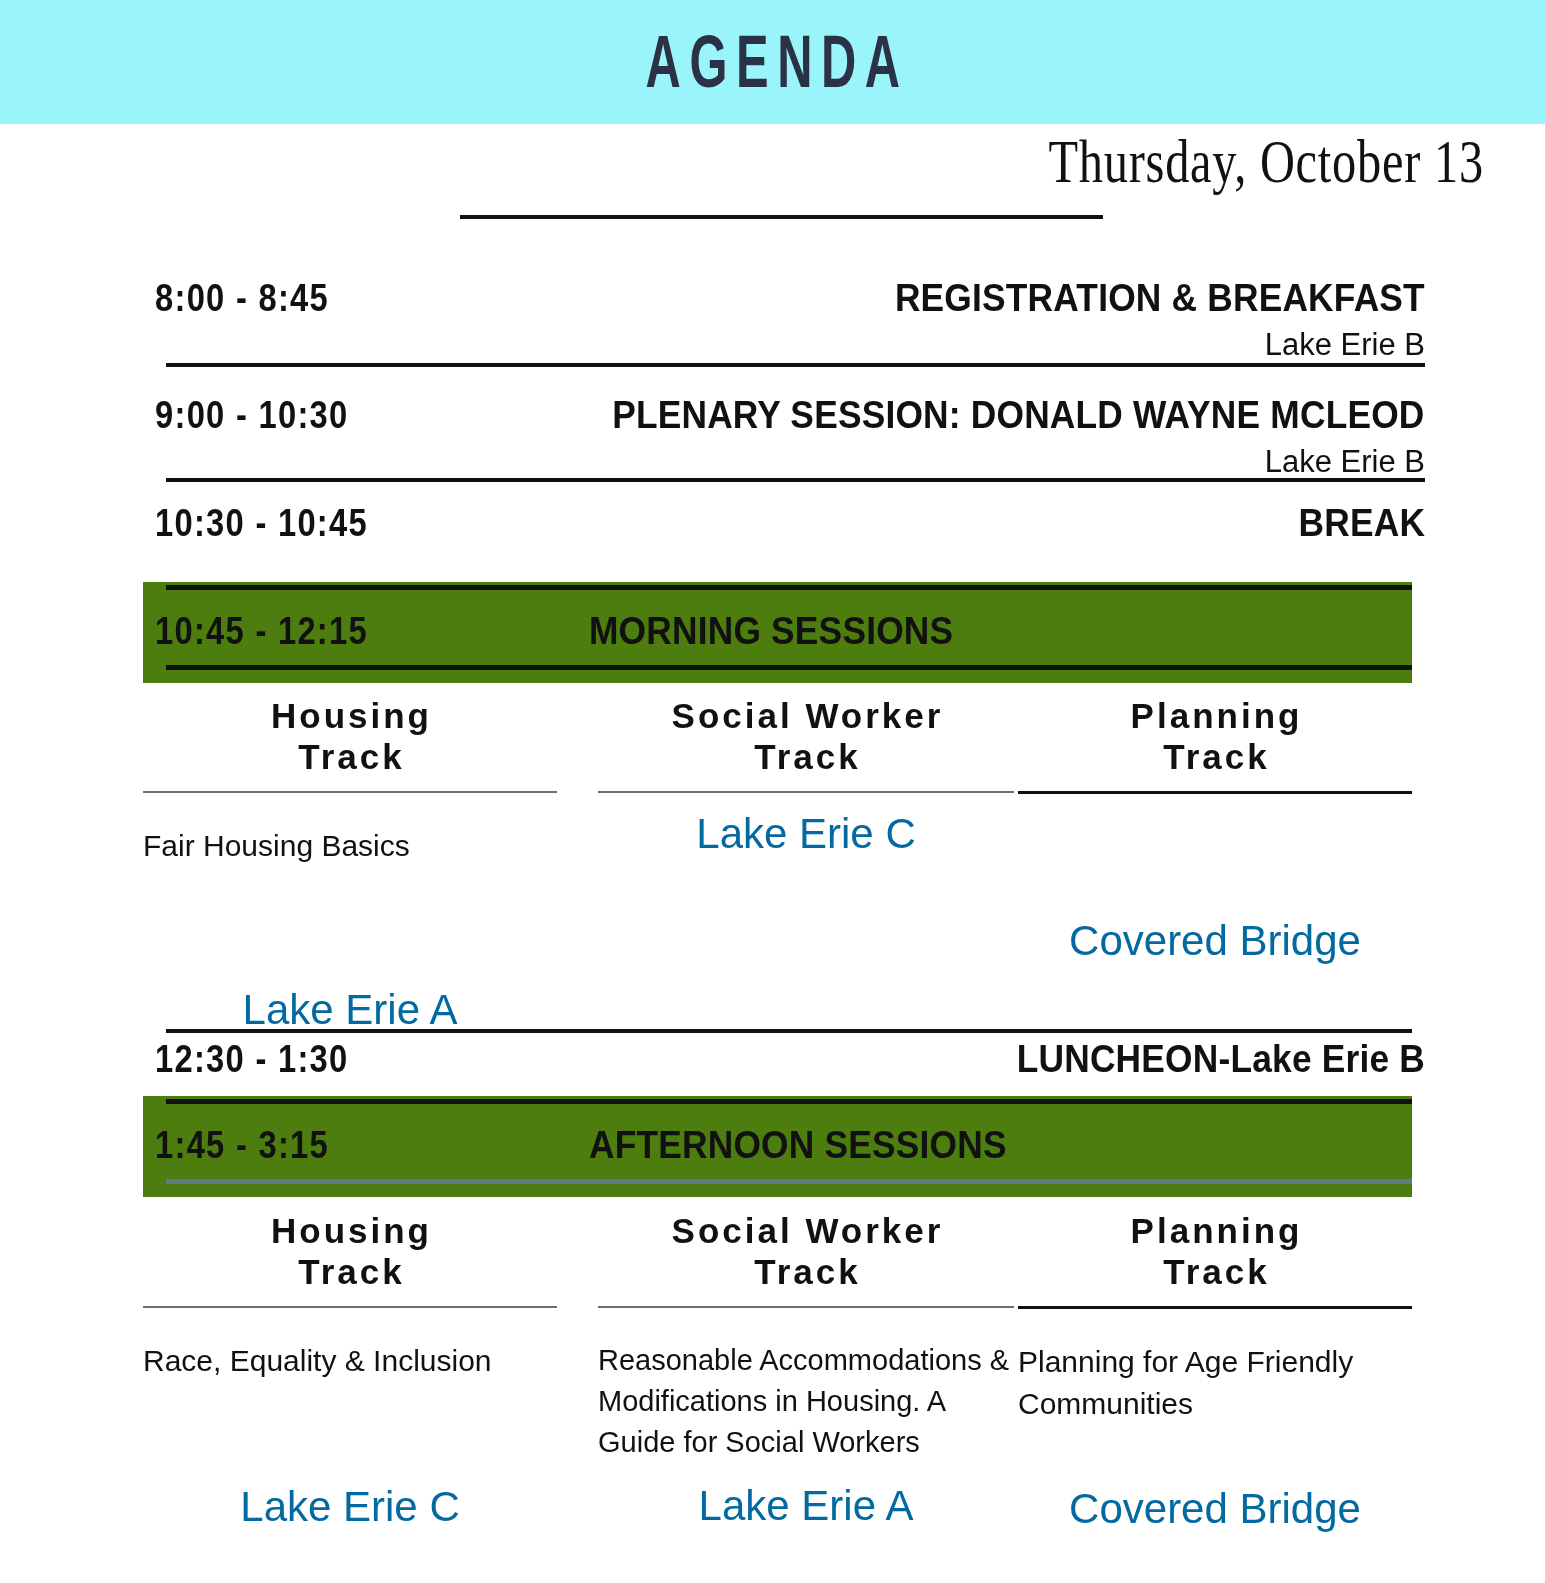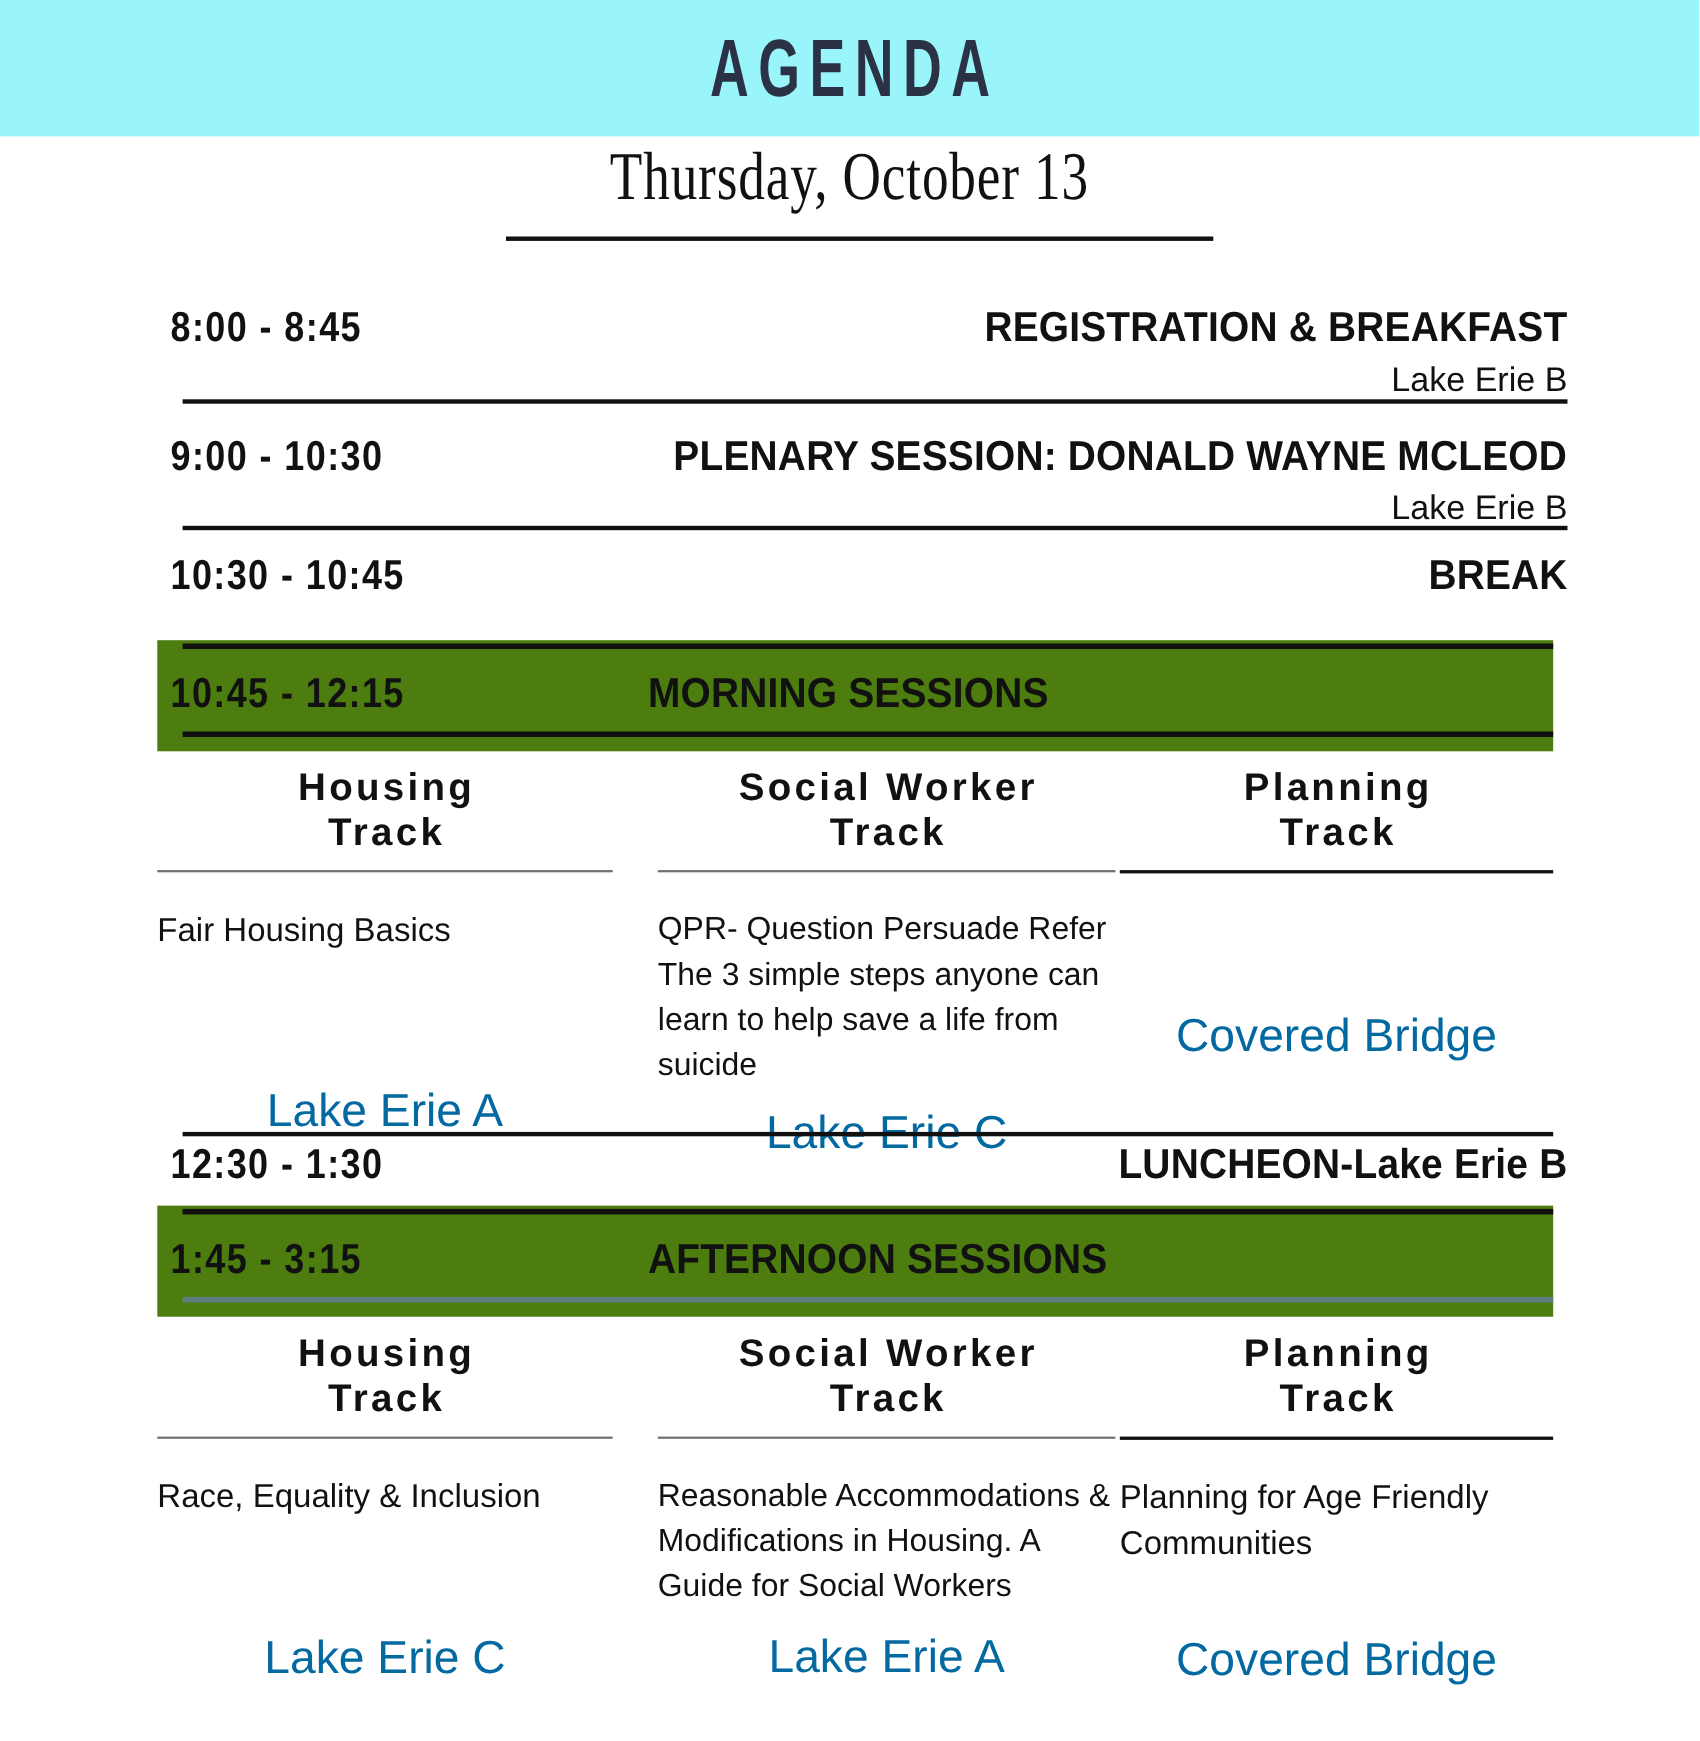--- a/index.html
+++ b/index.html
@@ -25,21 +25,21 @@
     line-height:74px;
     letter-spacing:13px;
     color:#2b3245;
     transform:scaleX(.66);
     transform-origin:center center;
     white-space:nowrap;
     padding-left:13px;
   }
   .date-wrap{
     position:absolute; left:0; top:124px; width:1545px;
-    text-align:center;
+    text-align:right;
   }
   .date-text{
     display:inline-block;
     font-family:"Liberation Serif", serif;
     font-size:62px; line-height:74px;
     color:#111111;
     letter-spacing:1px;
     transform:scaleX(.78);
     transform-origin:center center;
     white-space:nowrap;
@@ -182,21 +182,20 @@
       <div class="sess-title" style="margin-top:32px;">Fair Housing Basics</div>
       <div class="sess-room" style="margin-top:124px;">Lake Erie A</div>
     </div>
 
     <div class="col c1">
       <div class="track-head">
         <div>Social Worker</div>
         <div>Track</div>
       </div>
       <div class="col-rule"></div>
-      <div class="sess-title" style="margin-top:32px;">QPR- Question Persuade Refer The 3 simple steps anyone can learn to help save a life from suicide</div>
       <div class="sess-room" style="margin-top:22px;">Lake Erie C</div>
     </div>
 
     <div class="col c2">
       <div class="track-head">
         <div>Planning</div>
         <div>Track</div>
       </div>
       <div class="col-rule"></div>
       <div class="sess-room" style="margin-top:128px;">Covered Bridge</div>

